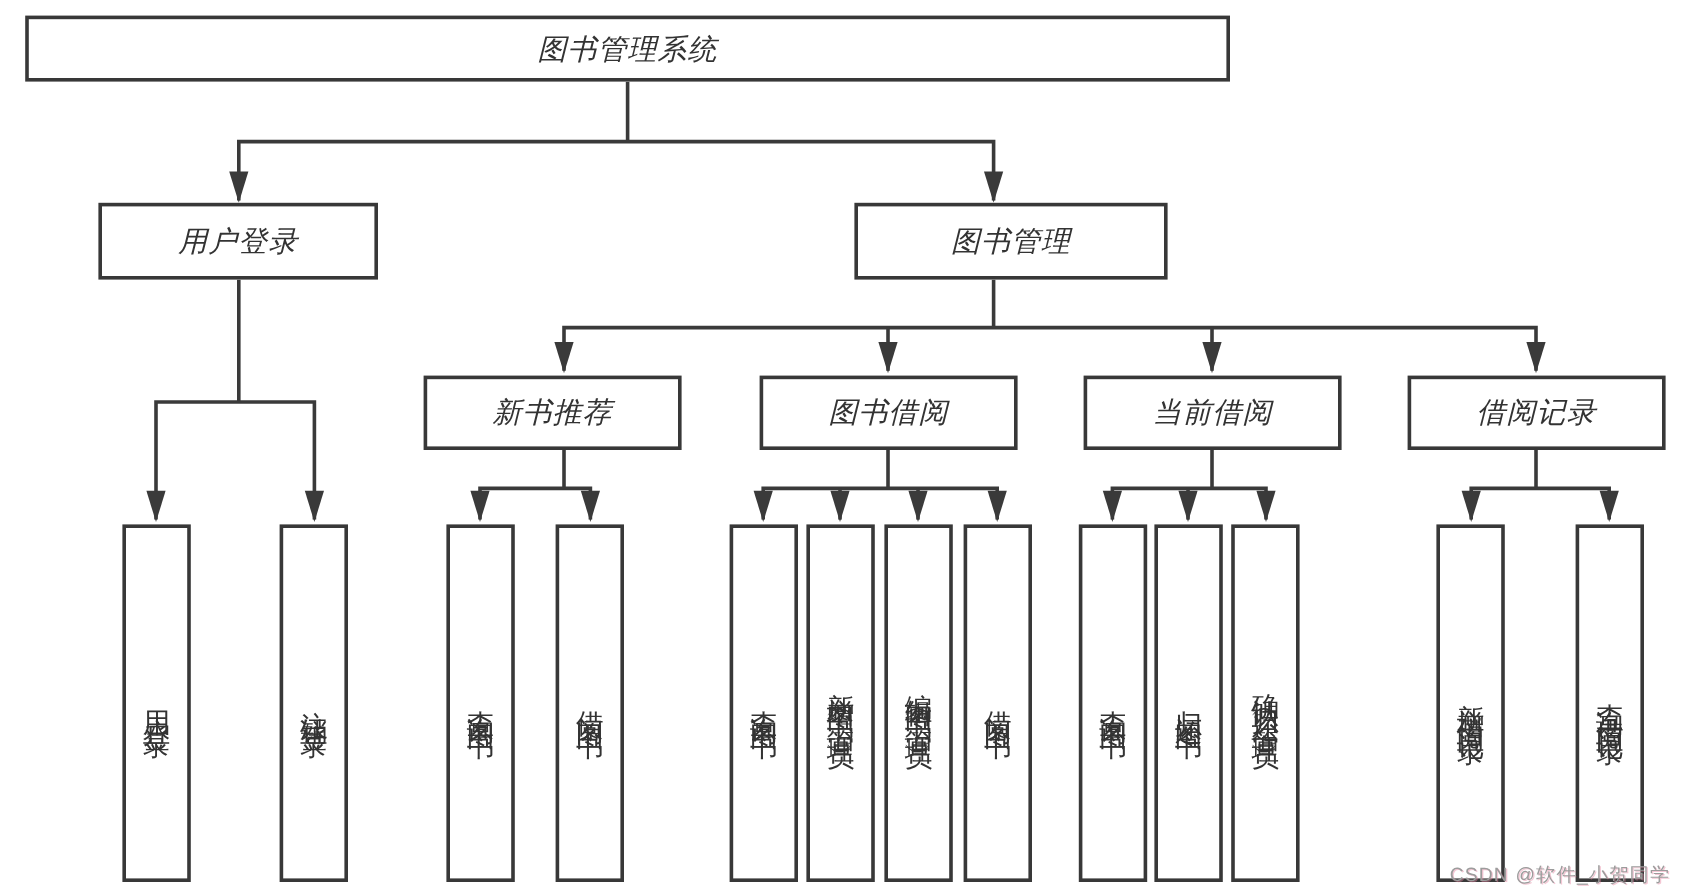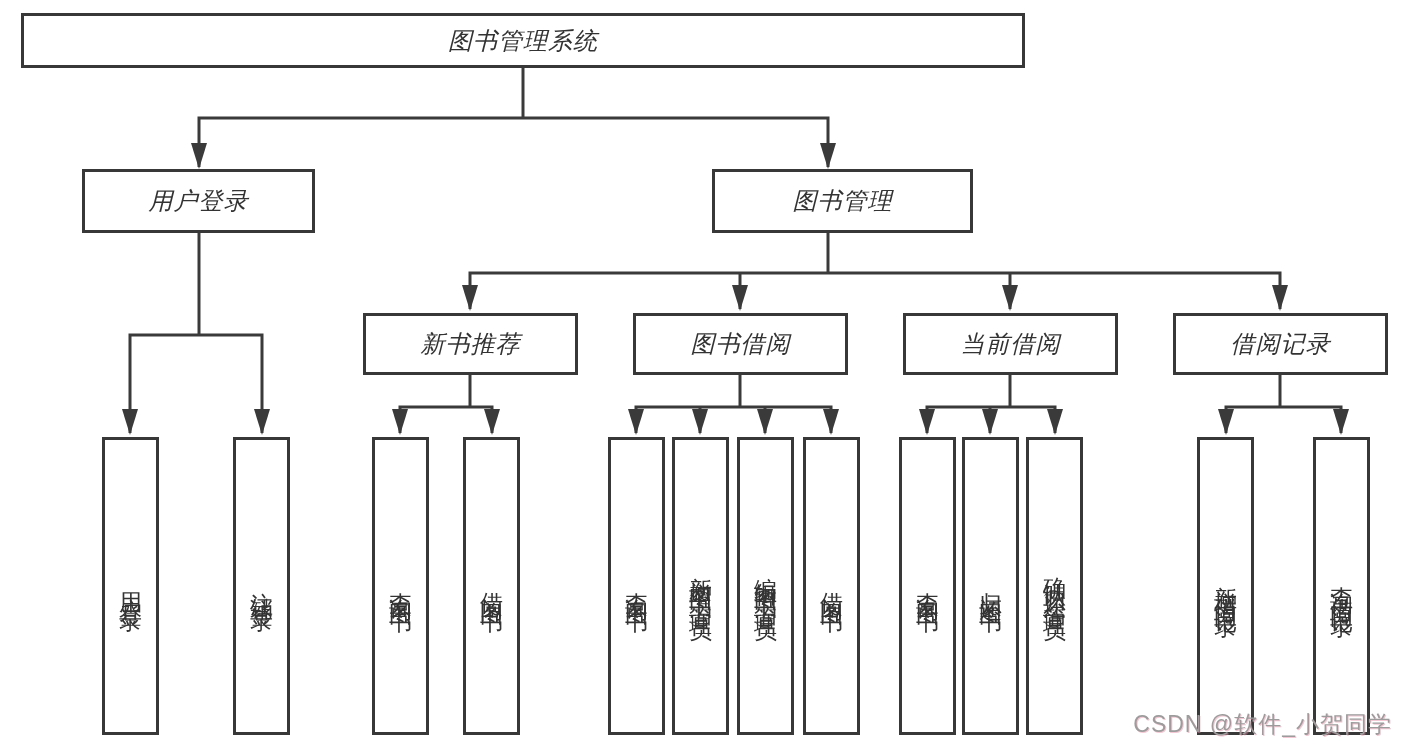--- a/index.html
+++ b/index.html
@@ -18,36 +18,36 @@
     background:#ffffff;
     display:flex;align-items:center;justify-content:center;
     color:#333333;
     z-index:2;
   }
   .h-node{font-size:24px;letter-spacing:1px;font-style:italic;}
   .root{left:21px;top:13px;width:1004px;height:55px;}
   .l2a{left:82px;top:169px;width:233px;height:64px;}
   .l2b{left:712px;top:169px;width:261px;height:64px;}
   .l3{top:313px;width:215px;height:62px;}
-  .l3a{left:363px;} .l3b{left:633px;} .l3c{left:903px;} .l3d{left:1173px;}
+  .l3a{left:353px;} .l3b{left:633px;} .l3c{left:903px;} .l3d{left:1173px;}
   .leaf{top:437px;width:57px;height:298px;}
   .leaf span{
     writing-mode:vertical-rl;
     font-size:23px;
     letter-spacing:6px;
     line-height:1;
     white-space:nowrap;
   }
   .x1{left:102px;}.x2{left:233px;}.x3{left:372px;}.x4{left:463px;}
   .x5{left:608px;}.x6{left:672px;}.x7{left:737px;}.x8{left:803px;}
   .x9{left:899px;}.x10{left:962px;}.x11{left:1026px;}
   .x12{left:1197px;}.x13{left:1313px;}
   .watermark{
     position:absolute;right:13px;bottom:7px;
-    font-size:23px;color:#9c9c9c;
+    font-size:16px;color:#9c9c9c;
     text-shadow:1px 1px 0 rgba(231,130,160,0.45);
     z-index:3;letter-spacing:1px;
   }
   .line{stroke:#3a3a3a;stroke-width:3;fill:none;}
   .arrowhead{fill:#3a3a3a;stroke:none;}
 </style>
 </head>
 <body>
 
 <div id="canvas">

